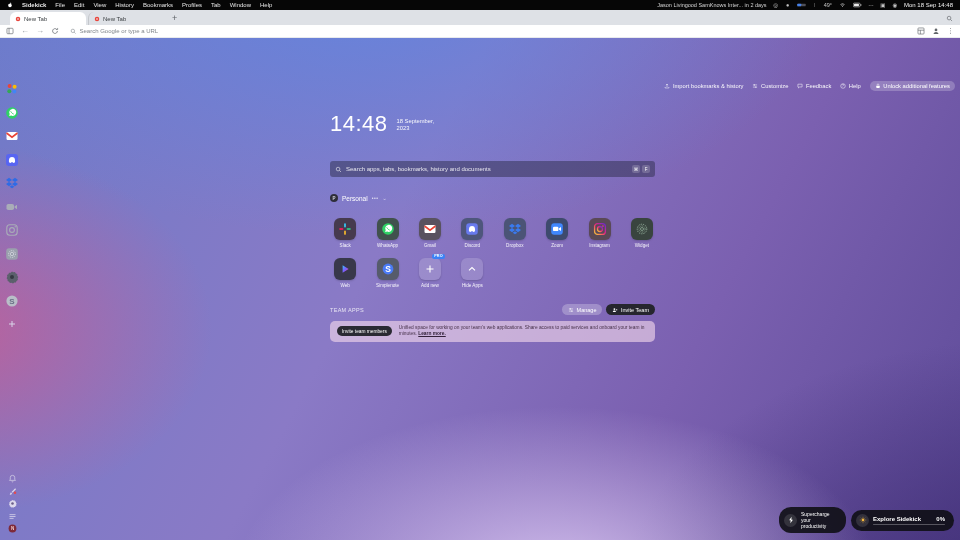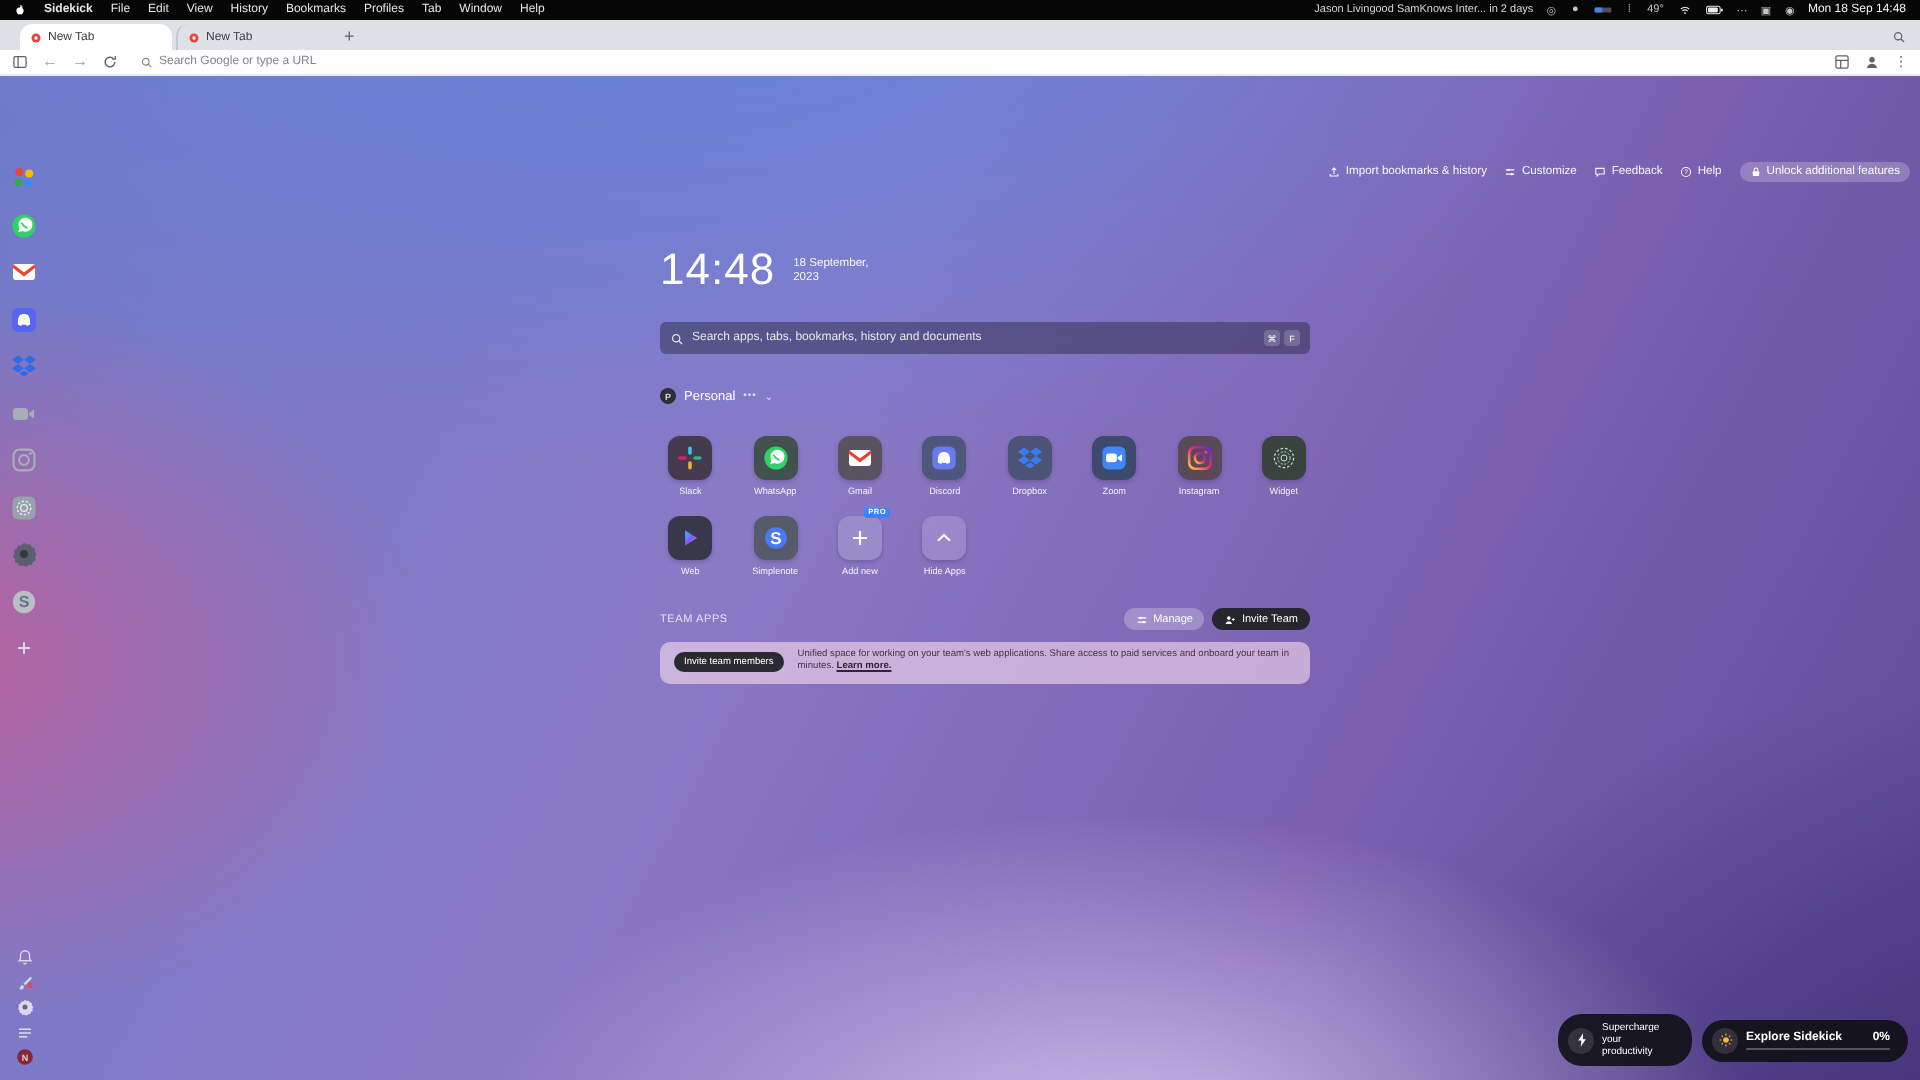--- a/index.html
+++ b/index.html
@@ -66,21 +66,21 @@
   
   #nt-links { position:absolute; top:43px; right:5px; display:flex; align-items:center; gap:9px;
     color:#fff; font-size:5.8px; z-index:6; }
   .nt-link { display:flex; align-items:center; gap:2.5px; opacity:.95; }
   .nt-link svg { width:6px; height:6px; display:block; }
   #unlock-pill { display:flex; align-items:center; gap:2.5px; background:rgba(255,255,255,.22);
     border-radius:6px; padding:2px 5px; }
   #unlock-pill svg { width:6px; height:6px; }
 
   
-  #clock-block { position:absolute; left:330px; top:84px; display:flex; color:#fff; z-index:6; }
+  #clock-block { position:absolute; left:330px; top:73px; display:flex; color:#fff; z-index:6; }
   #clock-time { font-size:22px; font-weight:500; letter-spacing:.5px; line-height:26px; }
   #clock-date { width:42px; margin-left:9px; padding-top:7px; font-size:5.8px; line-height:7px; opacity:.95; }
 
   
   #nt-search { position:absolute; left:330px; top:123px; width:325px; height:16px;
     background:rgba(42,42,68,.48); border-radius:3px; display:flex; align-items:center;
     padding:0 5px; gap:4px; color:rgba(255,255,255,.85); font-size:6px; z-index:6; }
   #nt-search svg { width:7px; height:7px; }
   #search-keys { margin-left:auto; display:flex; gap:2px; }
   .keycap { width:8px; height:8px; background:rgba(255,255,255,.18); border-radius:2px;

